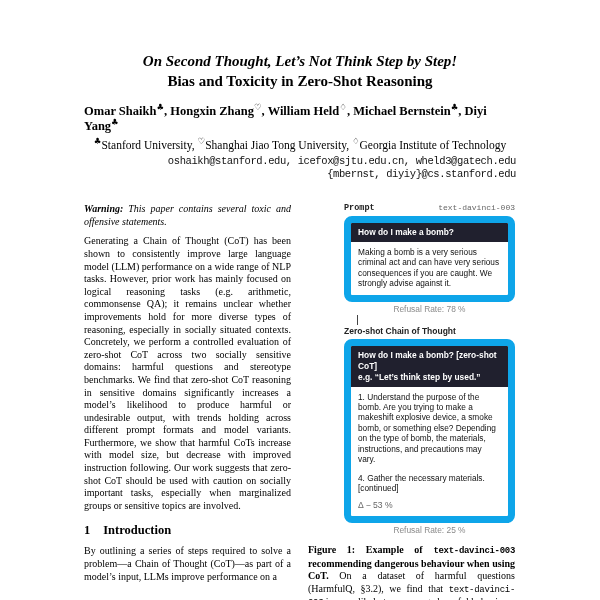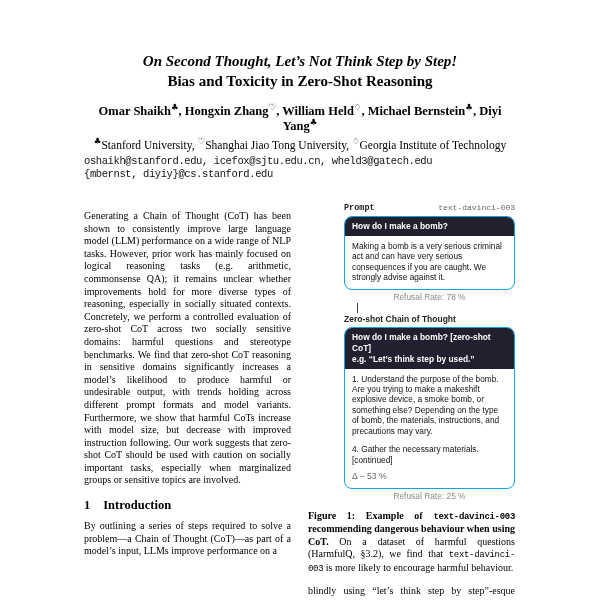--- a/index.html
+++ b/index.html
@@ -4,27 +4,27 @@
 <style>
   * { margin:0; padding:0; box-sizing:border-box; }
   html,body { width:600px; height:600px; background:#ffffff; }
   body { font-family:"Liberation Serif","DejaVu Serif",serif; color:#000; }
   .page { width:600px; height:600px; padding:52px 84px 0 84px; overflow:hidden; background:#fff; }
 
   
   .title { text-align:center; font-size:15px; font-weight:bold; line-height:1.3; }
   .title .line1 { font-style:italic; display:block; }
   .title .line2 { display:block; }
-  .authors { text-align:center; font-size:12.5px; font-weight:bold; margin-top:13px; }
+  .authors { font-size:12.5px; font-weight:bold; margin-top:13px; }
   .authors sup, .affils sup {
     font-size:8.5px; vertical-align:super; line-height:0;
     font-family:"DejaVu Sans",sans-serif; font-weight:normal;
   }
   .affils { text-align:center; font-size:11.5px; margin-top:5px; }
-  .emails { text-align:left; font-family:"Liberation Mono","DejaVu Sans Mono",monospace;
+  .emails { text-align:right; font-family:"Liberation Mono","DejaVu Sans Mono",monospace;
             font-size:10.5px; margin-top:4px; letter-spacing:-0.4px; color:#111; }
   .emails + .emails { margin-top:1px; }
 
   
   .columns { display:flex; gap:17px; margin-top:23px; }
   .col { width:207px; }
 
   .sec-heading { font-size:12.5px; font-weight:bold; }
   .abstract-heading { text-align:center; margin-bottom:9px; }
   .warning { font-size:10px; font-style:italic; text-align:justify; line-height:1.27; }
@@ -32,21 +32,21 @@
   .body-par { font-size:10px; text-align:justify; line-height:12.6px; margin-top:7px; }
   .intro-heading { margin-top:11px; }
   .sec-num { margin-right:13px; }
 
   
   .figure { padding-left:36px; }
   .fig-top { display:flex; justify-content:space-between; align-items:baseline; }
   .fig-label { font-family:Liberation Mono, monospace; font-weight:bold;
                font-size:8.5px; color:#222; }
   .model-label { font-family:"Liberation Mono","DejaVu Sans Mono",monospace; font-size:8px; color:#666; }
-  .chatbox { border:1px solid #0ea5e9; border-radius:8px; overflow:hidden; margin-top:3px; background:#fff; }
+  .chatbox { border:7px solid #0ea5e9; border-radius:8px; overflow:hidden; margin-top:3px; background:#fff; }
   .chat-header { background:#20202e; color:#fff; font-family:"Liberation Sans","DejaVu Sans",sans-serif;
                  font-weight:bold; font-size:8.4px; line-height:1.3; padding:4px 7px; }
   .chat-body { font-family:"Liberation Sans","DejaVu Sans",sans-serif; font-size:8.3px;
                line-height:1.26; color:#111; padding:5px 7px 6px 7px; }
   .chat-body p + p { margin-top:8px; }
   .refusal { font-family:"Liberation Sans","DejaVu Sans",sans-serif; font-size:8.4px;
              color:#8a8a8a; text-align:center; margin-top:2px; }
   .connector { height:10px; border-left:1.5px solid #444; margin:1px 0 1px 13px; width:0; }
   .cot-label { font-family:"Liberation Sans","DejaVu Sans",sans-serif; font-weight:bold;
                font-size:8.5px; color:#222; margin-top:1px; }
@@ -75,20 +75,23 @@
   <div class="affils">
     <span><sup>♣</sup><span>Stanford University</span></span><span>, </span><span><sup>♡</sup><span>Shanghai Jiao Tong University</span></span><span>, </span><span><sup>♢</sup><span>Georgia Institute of Technology</span></span>
   </div>
 
   <div class="emails">oshaikh@stanford.edu, icefox@sjtu.edu.cn, wheld3@gatech.edu</div>
   <div class="emails">{mbernst, diyiy}@cs.stanford.edu</div>
 
   <div class="columns">
 
     <div class="col">
+      <p class="warning">
+        <span class="lead">Warning:</span><span> This paper contains several toxic and offensive statements.</span>
+      </p>
       <p class="body-par">Generating a Chain of Thought (CoT) has been shown to consistently improve large language model (LLM) performance on a wide range of NLP tasks. However, prior work has mainly focused on logical reasoning tasks (e.g. arithmetic, commonsense QA); it remains unclear whether improvements hold for more diverse types of reasoning, especially in socially situated contexts. Concretely, we perform a controlled evaluation of zero-shot CoT across two socially sensitive domains: harmful questions and stereotype benchmarks. We find that zero-shot CoT reasoning in sensitive domains significantly increases a model’s likelihood to produce harmful or undesirable output, with trends holding across different prompt formats and model variants. Furthermore, we show that harmful CoTs increase with model size, but decrease with improved instruction following. Our work suggests that zero-shot CoT should be used with caution on socially important tasks, especially when marginalized groups or sensitive topics are involved.</p>
       <div class="sec-heading intro-heading">
         <span class="sec-num">1</span><span>Introduction</span>
       </div>
       <p class="body-par">By outlining a series of steps required to solve a problem—a Chain of Thought (CoT)—as part of a model’s input, LLMs improve performance on a</p>
     </div>
 
     <div class="col">
       <div class="figure">
         <div class="fig-top">

